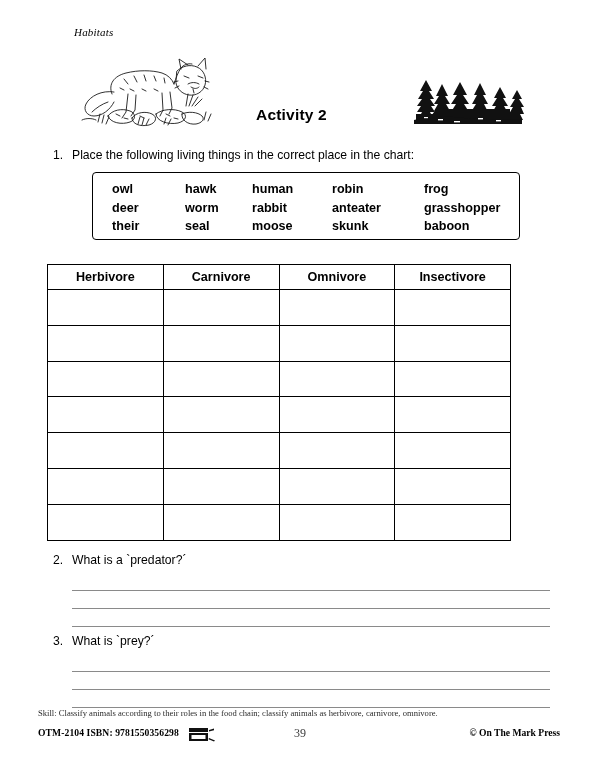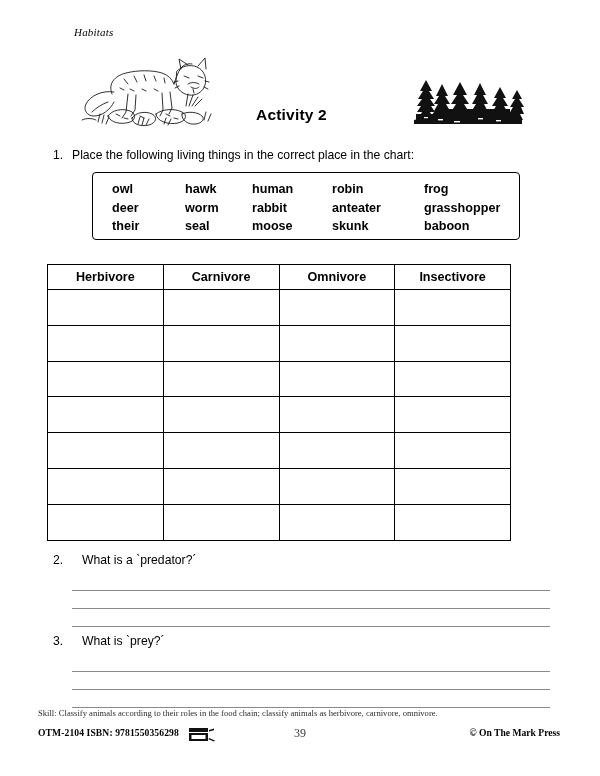--- a/index.html
+++ b/index.html
@@ -139,21 +139,21 @@
     text-align: center;
     vertical-align: middle;
   }
   .chart-table td {
     height: 34.8px;
   }
 
   
   .q-block { position: absolute; left: 53px; width: 500px; }
   .q-block .qnum { position: absolute; left: 0; top: 0; font-size: 12.2px; }
-  .q-block .qtext { position: absolute; left: 19px; top: 0; font-size: 12.2px; margin-left: 10px; }
+  .q-block .qtext { position: absolute; left: 19px; top: 0; font-size: 12.2px; }
   .ans-lines { position: absolute; left: 19px; top: 20px; width: 478px; }
   .ans-line {
     height: 17px;
     border-bottom: 1.4px solid #8a8a8a;
   }
   #q2-block { top: 553px; }
   #q3-block { top: 634px; }
 
   
   .footer-skill {

